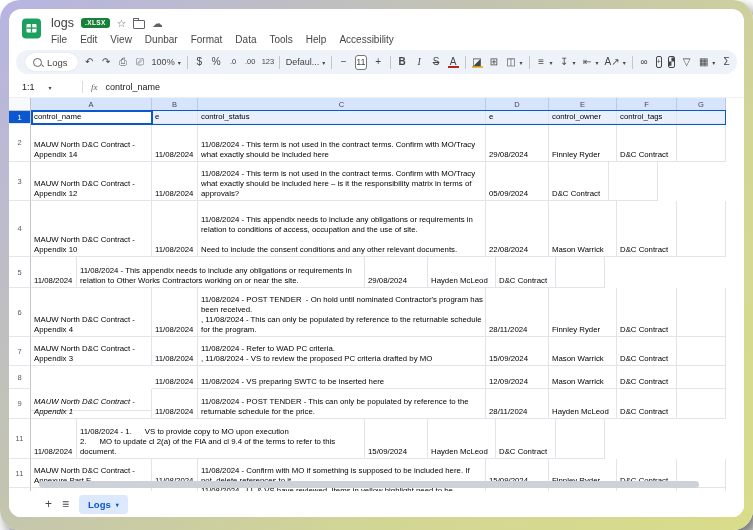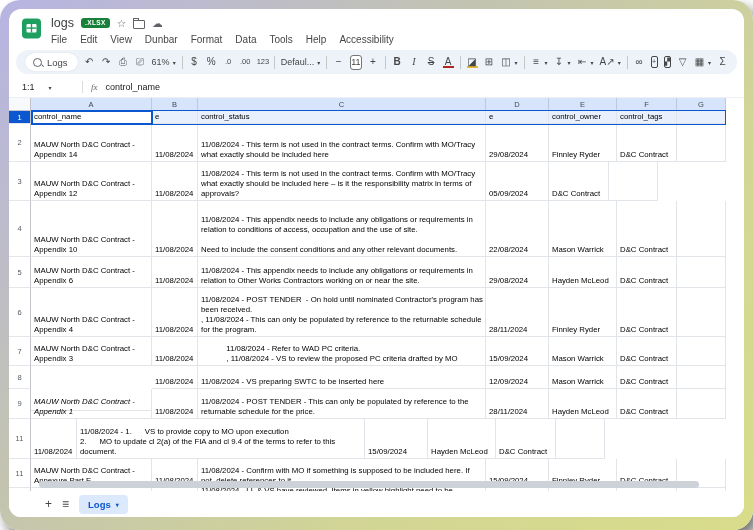--- a/index.html
+++ b/index.html
@@ -126,21 +126,21 @@
     <div class="toolbar" id="toolbar">
         <span class="t-pill">
           <span class="search-ico"></span>
           <span>Logs</span>
         </span>
         <span class="t-ic">↶</span>
         <span class="t-ic">↷</span>
         <span class="t-ic">⎙</span>
         <span class="t-ic">⎚</span>
         <span class="t-dd">
-          <span>61%</span>
+          <span>100%</span>
           <span class="car">▾</span>
         </span>
         <span class="t-div"></span>
         <span class="t-ic">$</span>
         <span class="t-ic">%</span>
         <span class="t-ic small">.0</span>
         <span class="t-ic small">.00</span>
         <span class="t-ic small">123</span>
         <span class="t-div"></span>
         <span class="t-dd">
@@ -304,23 +304,20 @@
             </div>
             <div class="cell" style="width: 60px;">
               <span>D&amp;C Contract</span>
             </div>
             <div class="cell" style="width: 49px;">
               <span></span>
             </div>
           </div>
           <div class="row" style="height: 31px;">
             <div class="rn">5</div>
-            <div class="cell" style="width: 121px;">
-              <span>MAUW North D&amp;C Contract - Appendix 6</span>
-            </div>
             <div class="cell" style="width: 46px;">
               <span>11/08/2024</span>
             </div>
             <div class="cell" style="width: 288px;">
               <span>11/08/2024 - This appendix needs to include any obligations or requirements in relation to Other Works Contractors working on or near the site.</span>
             </div>
             <div class="cell" style="width: 63px;">
               <span>29/08/2024</span>
             </div>
             <div class="cell" style="width: 68px;">
@@ -359,21 +356,21 @@
             </div>
           </div>
           <div class="row" style="height: 29px;">
             <div class="rn">7</div>
             <div class="cell" style="width: 121px;">
               <span>MAUW North D&amp;C Contract - Appendix 3</span>
             </div>
             <div class="cell" style="width: 46px;">
               <span>11/08/2024</span>
             </div>
-            <div class="cell" style="width: 288px; justify-content: center;">
+            <div class="cell" style="width: 288px;">
               <span>11/08/2024 - Refer to WAD PC criteria.
 , 11/08/2024 - VS to review the proposed PC criteria drafted by MO</span>
             </div>
             <div class="cell" style="width: 63px;">
               <span>15/09/2024</span>
             </div>
             <div class="cell" style="width: 68px;">
               <span>Mason Warrick</span>
             </div>
             <div class="cell" style="width: 60px;">

